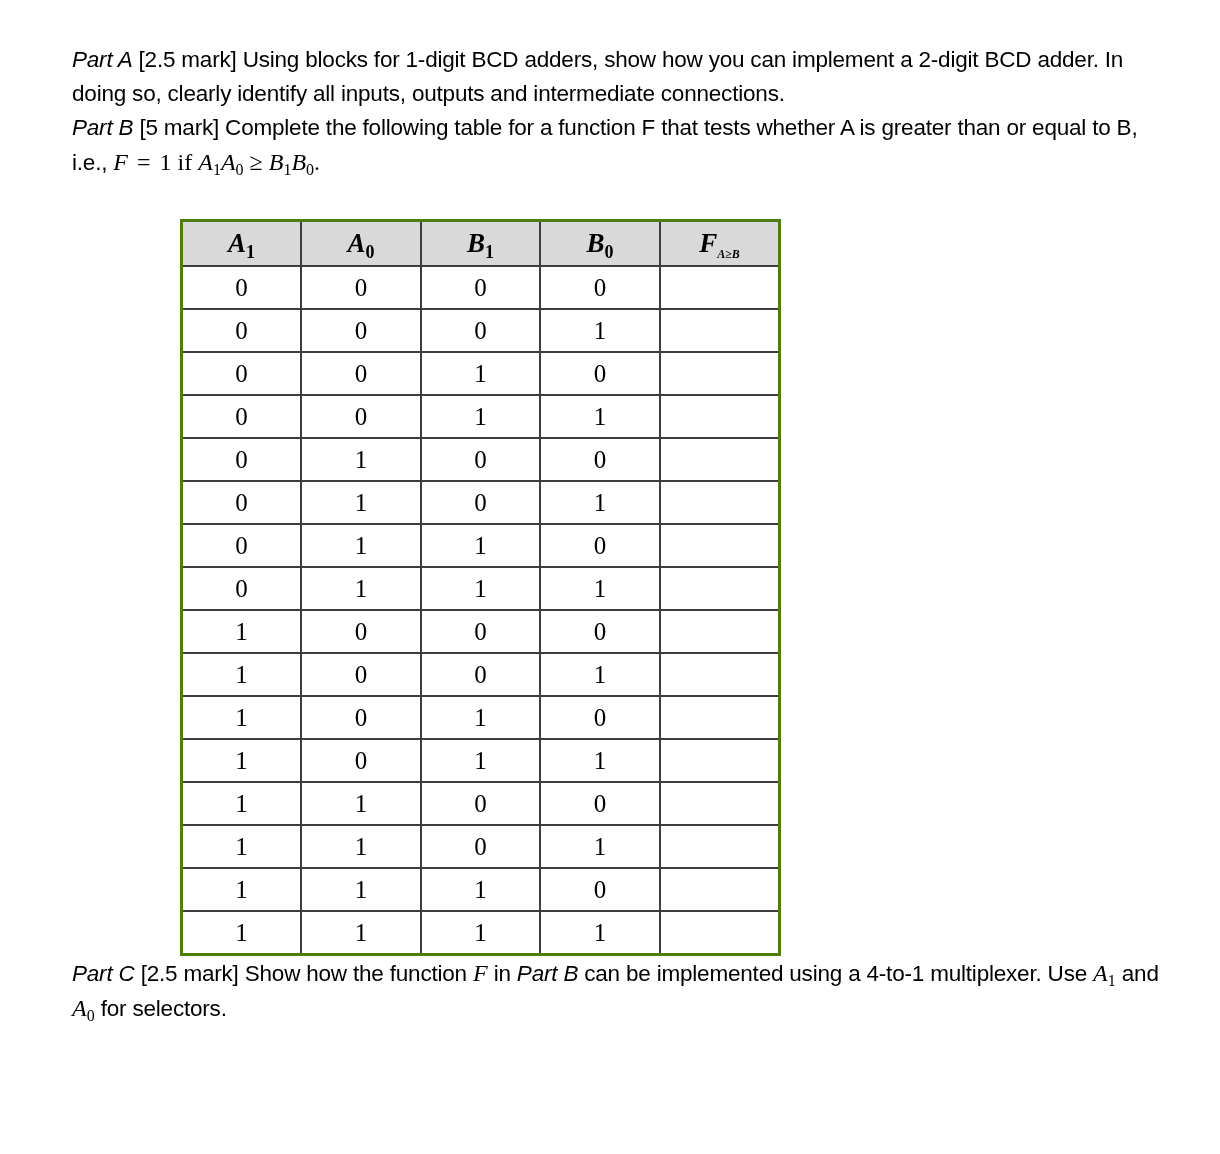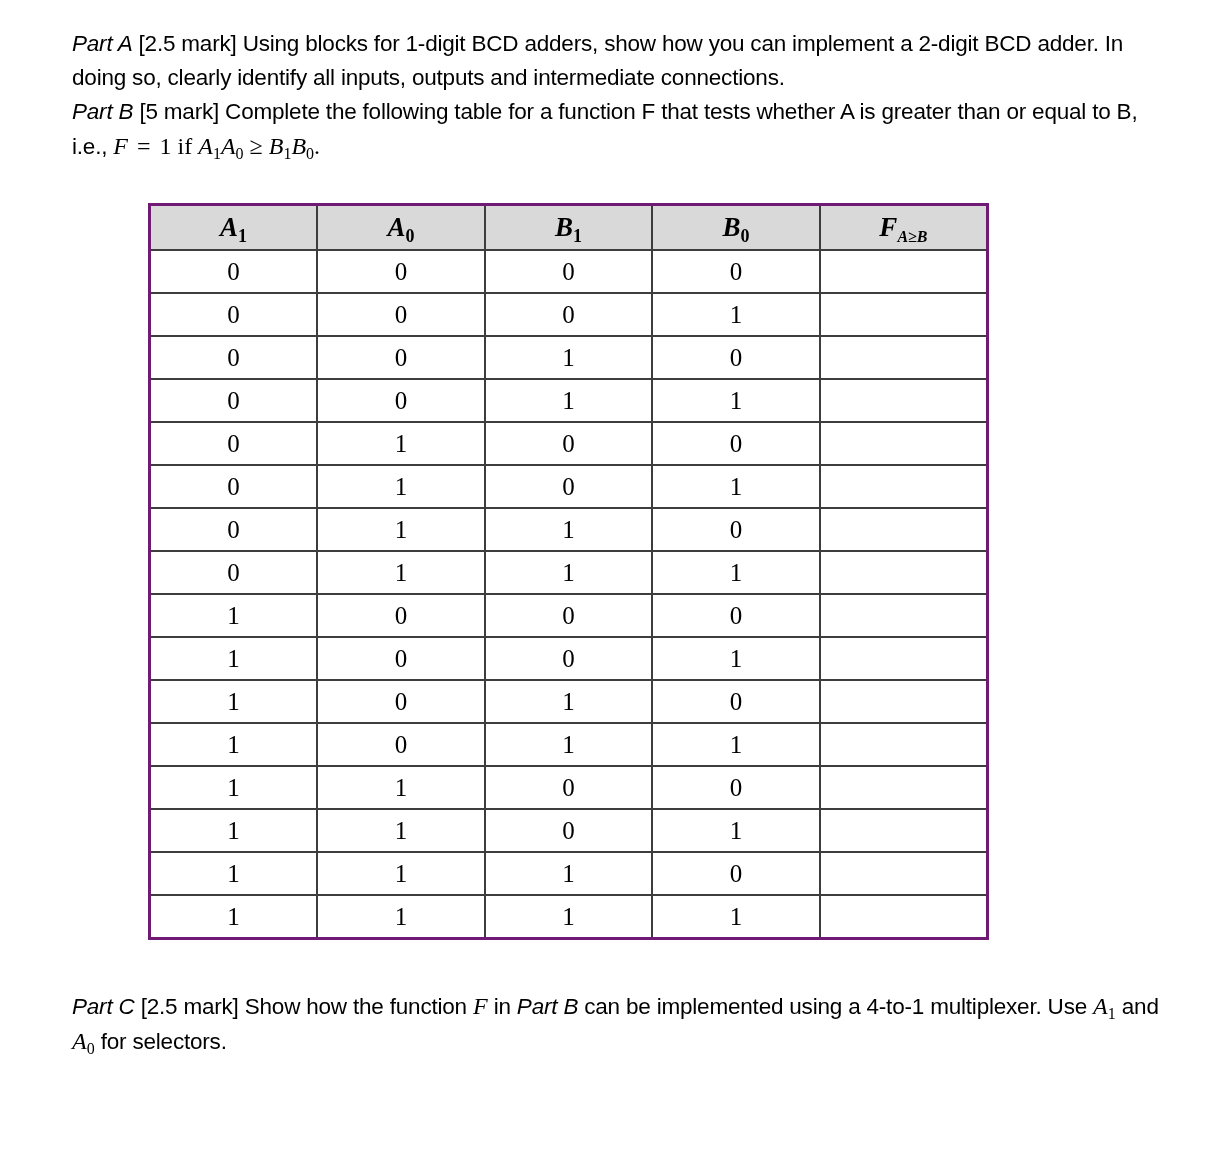--- a/index.html
+++ b/index.html
@@ -7,34 +7,34 @@
     padding: 0;
     background: #ffffff;
   }
   body {
     width: 1220px;
     height: 1154px;
     color: #000000;
     font-family: "Liberation Sans", sans-serif;
   }
   .content {
-    padding: 27px 60px 0 72px;
+    padding: 43px 60px 0 72px;
     box-sizing: border-box;
     width: 1220px;
   }
   .para {
     margin: 0;
     width: 1090px;
     font-size: 22.5px;
     line-height: 34px;
     letter-spacing: -0.2px;
     color: #000000;
   }
   .para.pb { }
-  .para.pc { margin-top: 49px; }
+  .para.pc { }
   .lbl { font-style: italic; }
   
   .mv {
     font-family: "Liberation Serif", serif;
     font-style: italic;
     font-size: 24px;
     letter-spacing: 0;
   }
   .mu {
     font-family: "Liberation Serif", serif;
@@ -49,23 +49,23 @@
     font-style: normal;
     font-size: 16px;
     line-height: 0;
     vertical-align: -5px;
     letter-spacing: 0;
   }
   
   table.truth {
     border-collapse: collapse;
     table-layout: fixed;
-    width: 841px;
-    margin: 39px 0 0 76px;
-    border: 3px solid #701a75;
+    width: 601px;
+    margin: 39px 0 0 108px;
+    border: 3px solid #4d7c0f;
   }
   table.truth th, table.truth td {
     border: 2px solid #3d3d3d;
     text-align: center;
     vertical-align: middle;
     padding: 0;
   }
   table.truth th {
     background: #d9d9d9;
     height: 43px;
@@ -74,21 +74,21 @@
     font-style: italic;
     font-size: 27px;
     color: #000000;
   }
   table.truth th sub {
     font-size: 18px;
     line-height: 0;
     vertical-align: -6px;
   }
   table.truth th sub.sd { font-style: normal; }
-  table.truth th sub.si { font-style: italic; font-size: 16px; }
+  table.truth th sub.si { font-style: italic; font-size: 12px; }
   table.truth td {
     height: 41px;
     background: #ffffff;
     font-family: "Liberation Serif", serif;
     font-size: 25px;
     color: #000000;
   }
 </style>
 </head>
 <body>

